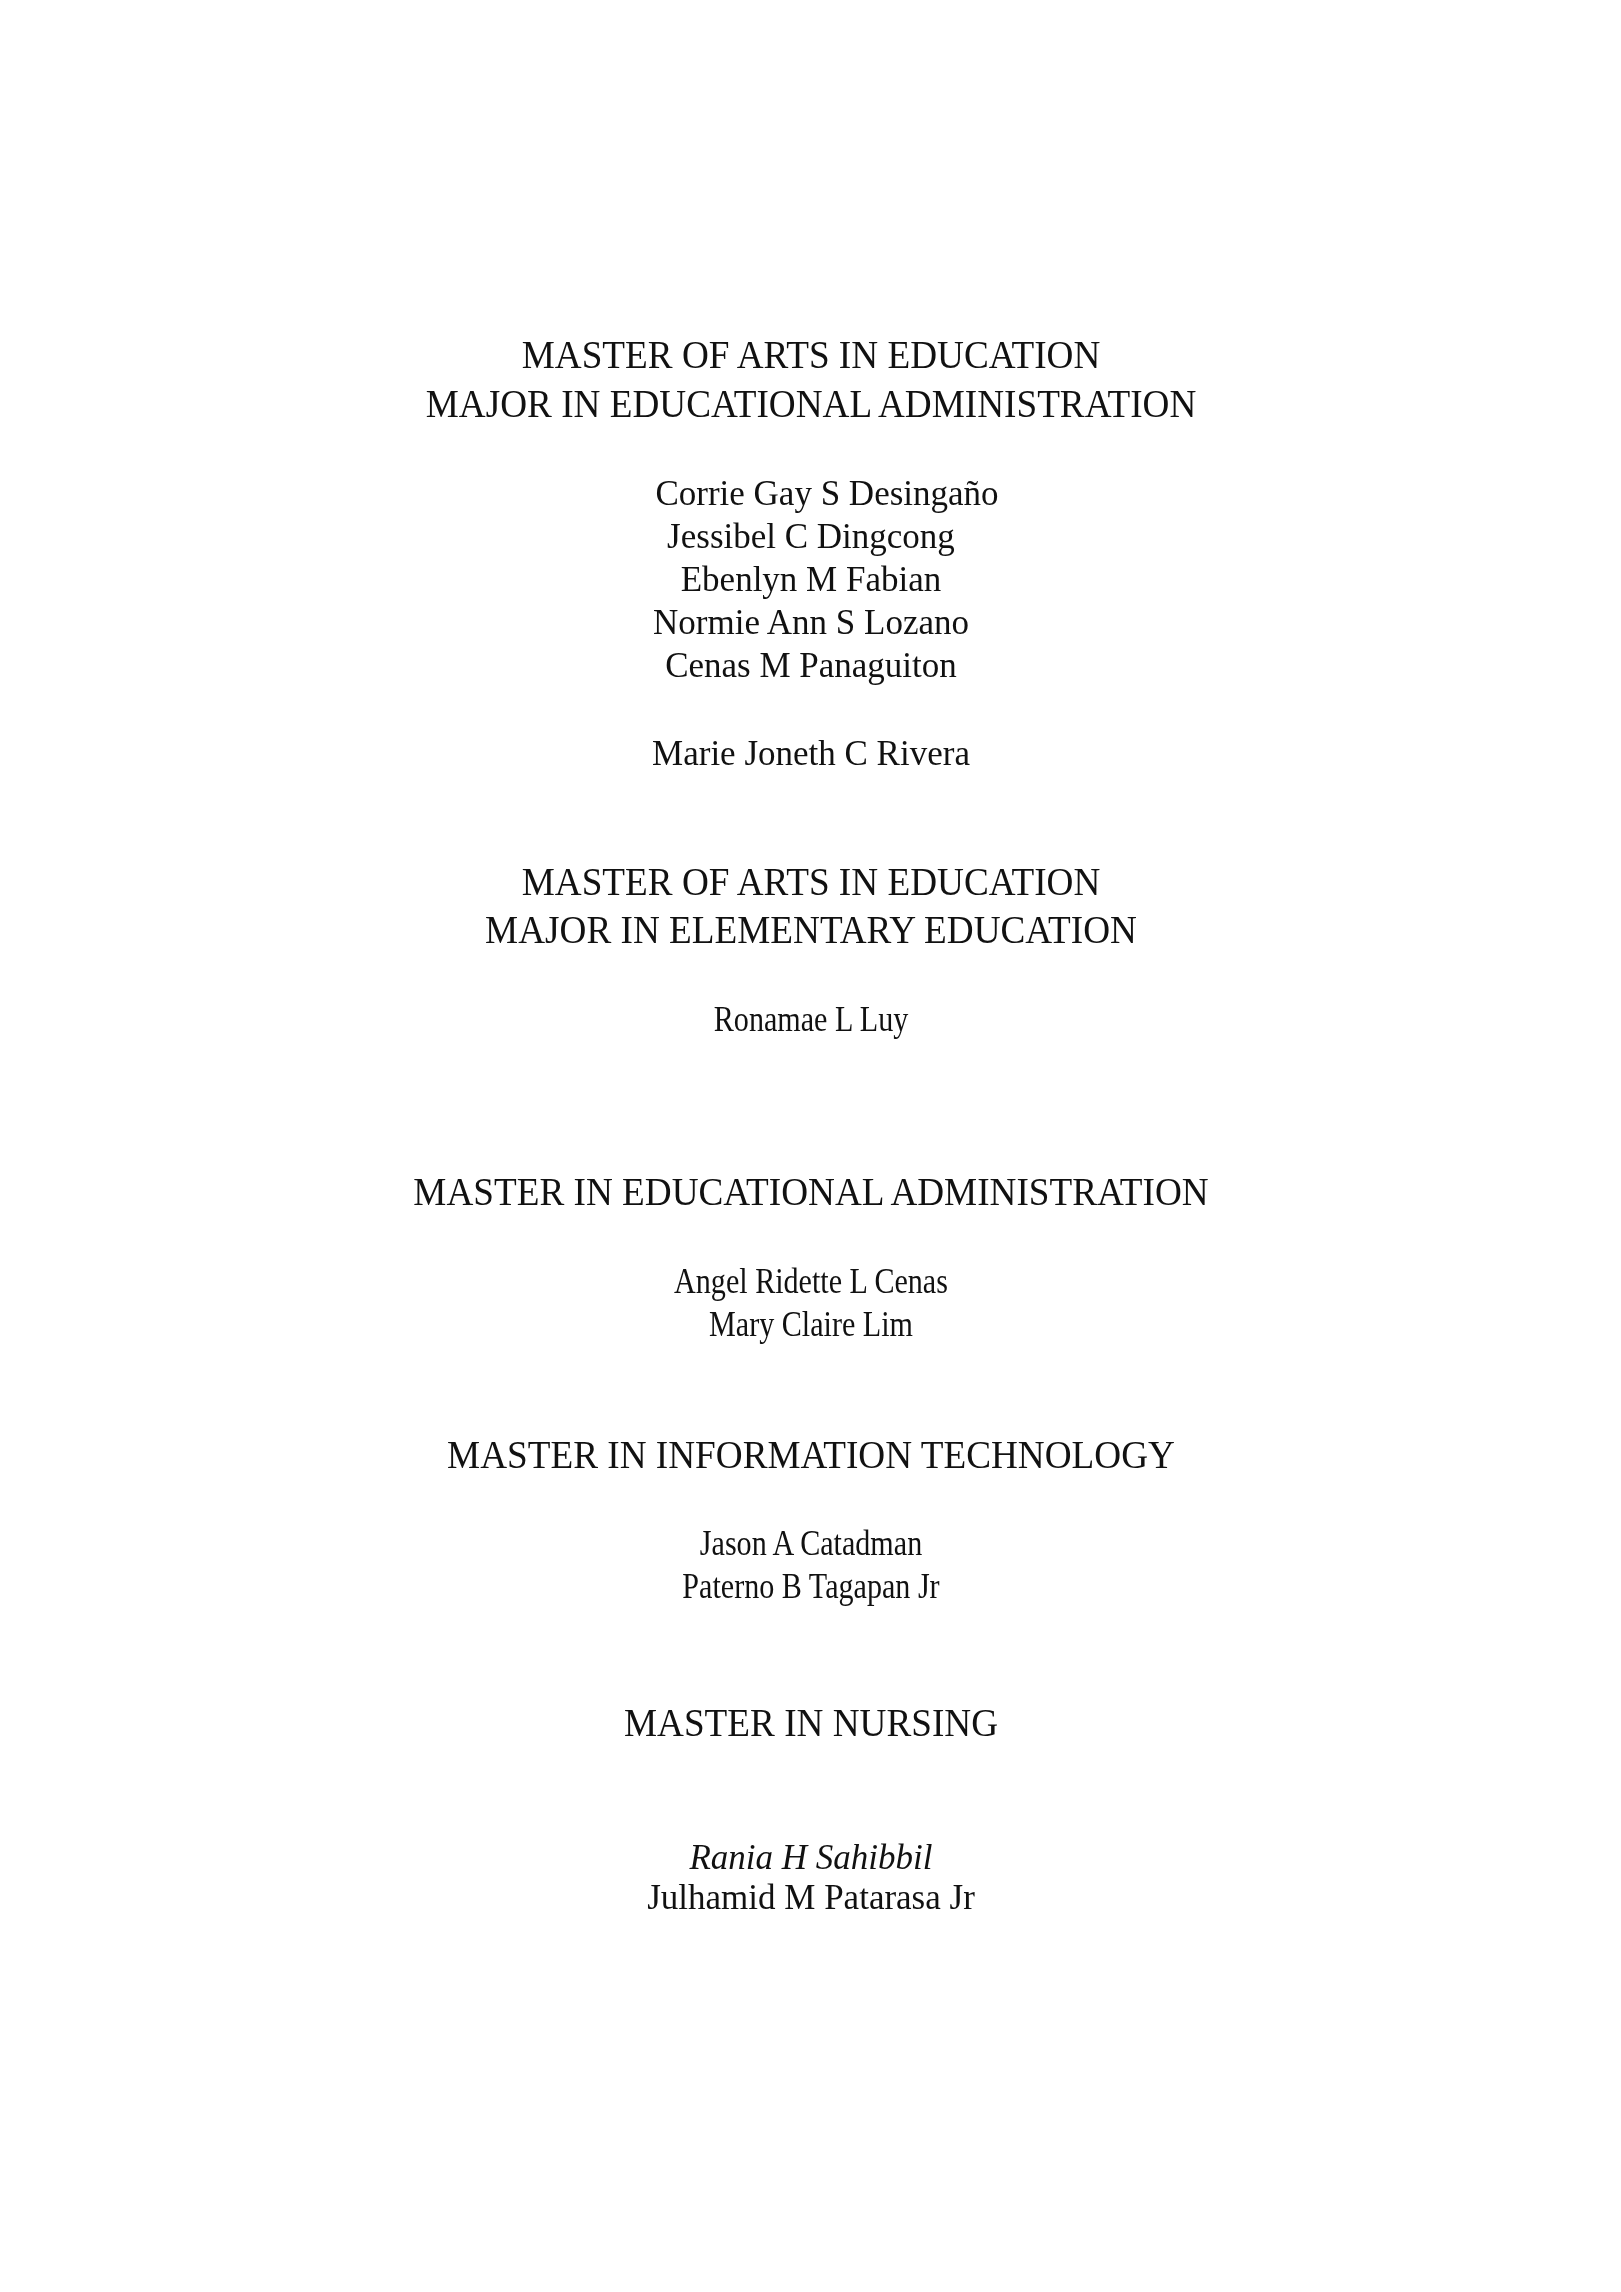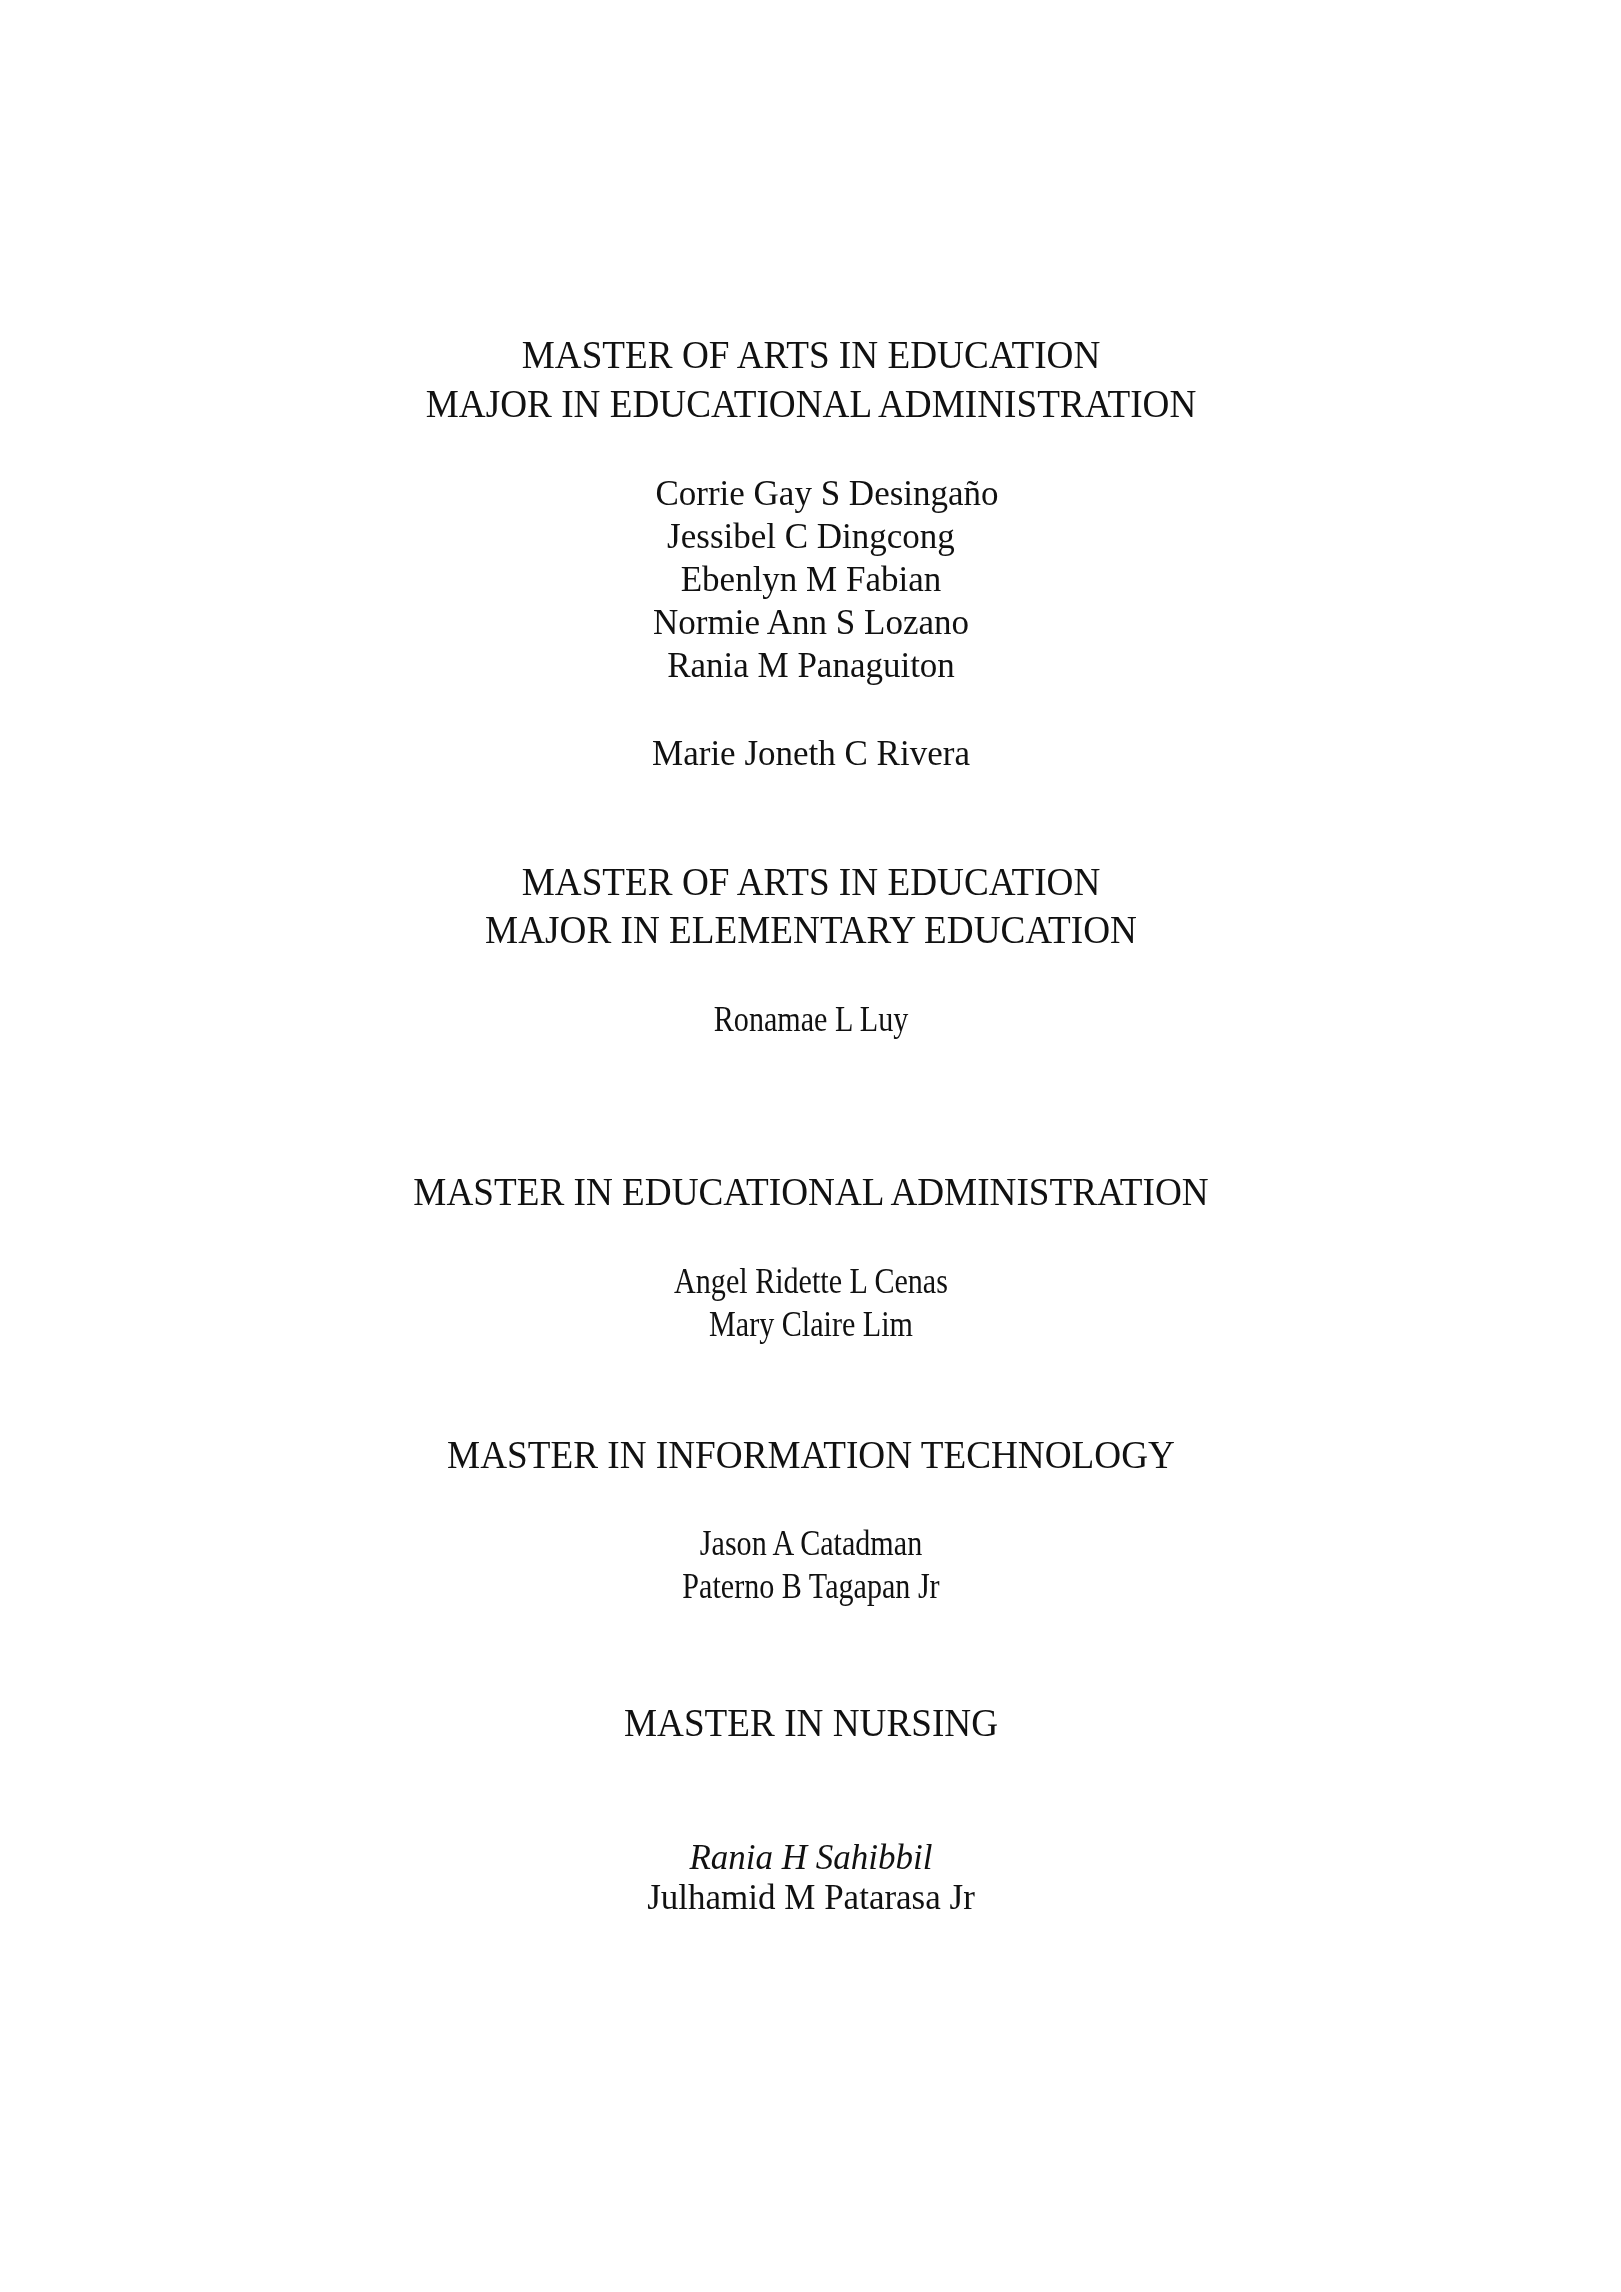--- a/index.html
+++ b/index.html
@@ -48,21 +48,21 @@
 
 <div class="page">
 
   <section>
     <div class="line heading" style="top:331px;">MASTER OF ARTS IN EDUCATION</div>
     <div class="line heading" style="top:380px;">MAJOR IN EDUCATIONAL ADMINISTRATION</div>
     <div class="line name" style="top:472px;margin-left:16px;">Corrie Gay S Desingaño</div>
     <div class="line name" style="top:515px;">Jessibel C Dingcong</div>
     <div class="line name" style="top:558px;">Ebenlyn M Fabian</div>
     <div class="line name" style="top:601px;">Normie Ann S Lozano</div>
-    <div class="line name" style="top:644px;">Rania M Panaguiton</div>
+    <div class="line name" style="top:644px;">Cenas M Panaguiton</div>
     <div class="line name" style="top:687px;margin-top:45px;">Marie Joneth C Rivera</div>
   </section>
 
   <section>
     <div class="line heading" style="top:858px;">MASTER OF ARTS IN EDUCATION</div>
     <div class="line heading" style="top:906px;">MAJOR IN ELEMENTARY EDUCATION</div>
     <div class="line name condensed" style="top:998px;">Ronamae L Luy</div>
   </section>
 
   <section>

